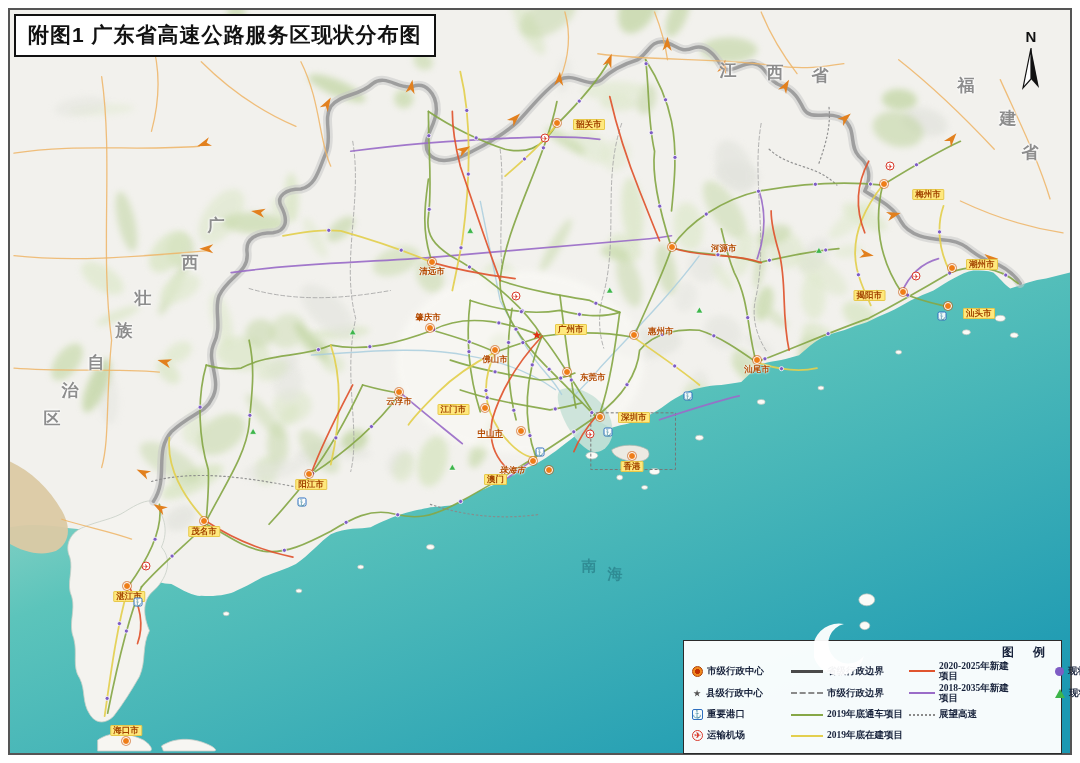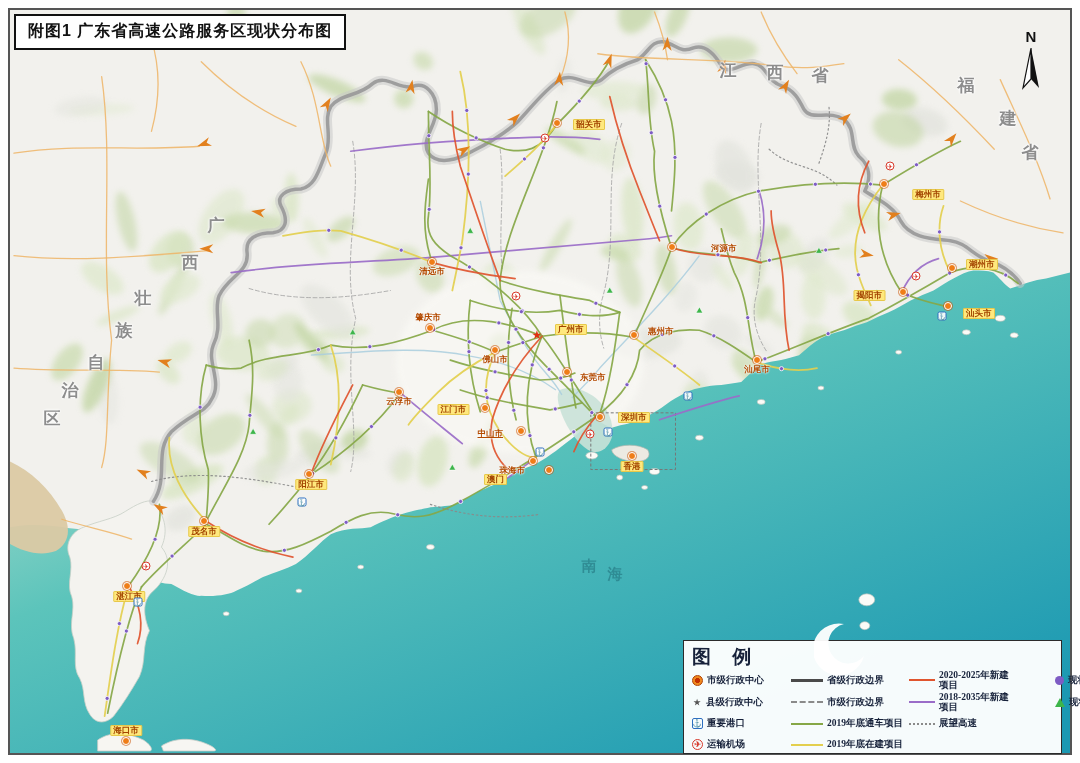--- a/index.html
+++ b/index.html
@@ -4,21 +4,21 @@
 <style>
   html,body{margin:0;padding:0;background:#fff;}
   .page{position:relative;width:1080px;height:763px;background:#fff;overflow:hidden;
         font-family:"Liberation Sans",sans-serif;}
   .map{position:absolute;left:8px;top:8px;width:1064px;height:747px;
        border:2px solid #555;box-sizing:border-box;background:#f2f1ed;overflow:hidden;}
   .map svg{display:block;width:100%;height:100%;}
   
   .title-box{position:absolute;left:14px;top:14px;background:#fff;border:2px solid #111;
              padding:5px 12px 6px 12px;z-index:30;}
-  .title-box span{font-size:16px;font-weight:bold;color:#111;letter-spacing:1px;}
+  .title-box span{font-size:21px;font-weight:bold;color:#111;letter-spacing:1px;}
   
   .labels{position:absolute;left:0;top:0;width:1080px;height:763px;z-index:5;pointer-events:none;}
   .prov-ch{position:absolute;transform:translate(-50%,-50%);font-family:"Liberation Serif",serif;
            font-size:17px;font-weight:bold;color:#8d8d8d;
            text-shadow:0 0 3px #fff,0 0 3px #fff,0 0 2px #fff;}
   .sea-ch{position:absolute;transform:translate(-50%,-50%);font-family:"Liberation Serif",serif;
           font-size:15px;font-weight:bold;color:#1f6e79;opacity:.55;letter-spacing:2px;}
   .city-marker{position:absolute;transform:translate(-50%,-50%);width:6px;height:6px;
                border-radius:50%;background:#ef7d18;border:1px solid #fff;
                box-shadow:0 0 0 1px rgba(200,80,0,.55);}
@@ -35,22 +35,22 @@
   .mini-port{border:1px solid #2d6fc0;border-radius:2px;color:#2d6fc0;}
   .mini-air{border:1px solid #d8392b;border-radius:50%;color:#d8392b;}
   
   .north{position:absolute;left:1011px;top:28px;width:40px;height:66px;z-index:20;}
   .north .n{position:absolute;left:50%;top:0;transform:translateX(-50%);font-size:15px;
             font-weight:bold;color:#111;}
   
   .legend{position:absolute;left:683px;top:640px;width:379px;height:114px;z-index:10;
           background:rgba(255,255,255,.96);border:1.5px solid #2b2b2b;box-sizing:border-box;
           padding:3px 8px 2px 8px;color:#16213a;}
-  .legend .lg-title{text-align:left;font-size:19px;font-weight:bold;letter-spacing:8px;
-                    font-family:Liberation Sans, sans-serif;}
+  .legend .lg-title{text-align:right;font-size:12px;font-weight:bold;letter-spacing:8px;
+                    font-family:Liberation Serif, serif;}
   .lg-grid{display:grid;grid-template-columns:99px 118px 146px auto;
            grid-auto-rows:minmax(20px,auto);align-items:center;row-gap:1px;}
   .lg-cell{display:flex;align-items:center;gap:4px;font-size:9.5px;font-weight:bold;
            font-family:"Liberation Serif",serif;white-space:nowrap;}
   .lg-cell .wrap2{white-space:normal;width:74px;line-height:1.1;}
   .sw-line{display:inline-block;width:32px;height:0;border-top:2.5px solid #000;flex:none;}
   .sw-short{width:26px;}
   .sw-dot{display:inline-block;width:9px;height:9px;border-radius:50%;flex:none;}
   .sw-tri{display:inline-block;width:0;height:0;border-left:5px solid transparent;
           border-right:5px solid transparent;border-bottom:9px solid #3db54a;flex:none;}
@@ -519,21 +519,21 @@
       <span class="city-label bg" style="left: 963px; top: 308px; transform: translate(0px, 0px);">汕头市</span>
       <span class="city-marker" style="left: 757px; top: 360px;"></span>
       <span class="city-label" style="left: 757px; top: 365px;">汕尾市</span>
       <span class="city-marker" style="left: 634px; top: 335px;"></span>
       <span class="city-label" style="left: 648px; top: 327px; transform: translate(0px, 0px);">惠州市</span>
       <span class="city-marker" style="left: 567px; top: 372px;"></span>
       <span class="city-label" style="left: 580px; top: 373px; transform: translate(0px, 0px);">东莞市</span>
       <span class="city-marker" style="left: 600px; top: 417px;"></span>
       <span class="city-label bg" style="left: 618px; top: 412px; transform: translate(0px, 0px);">深圳市</span>
       <span class="city-marker" style="left: 533px; top: 461px;"></span>
-      <span class="city-label" style="left: 525px; top: 466px; transform: translate(-100%, 0px);">珠海市</span>
+      <span class="city-label" style="left: 525px; top: 466px; transform: translate(-100%, 0px); font-style: italic;">珠海市</span>
       <span class="city-marker" style="left: 521px; top: 431px;"></span>
       <span class="city-label" style="left: 503px; top: 429px; transform: translate(-100%, 0px); text-decoration: underline;">中山市</span>
       <span class="city-marker" style="left: 485px; top: 408px;"></span>
       <span class="city-label bg" style="left: 469px; top: 404px; transform: translate(-100%, 0px);">江门市</span>
       <span class="city-marker" style="left: 495px; top: 350px;"></span>
       <span class="city-label" style="left: 495px; top: 355px;">佛山市</span>
       <span class="city-marker city-star" style="left: 537px; top: 336px;">★</span>
       <span class="city-label bg" style="left: 555px; top: 324px; transform: translate(0px, 0px);">广州市</span>
       <span class="city-marker" style="left: 430px; top: 328px;"></span>
       <span class="city-label" style="left: 428px; top: 313px;">肇庆市</span>

